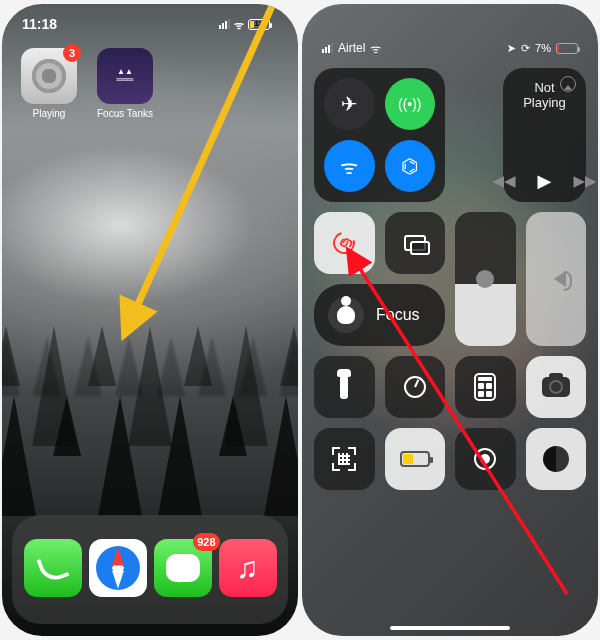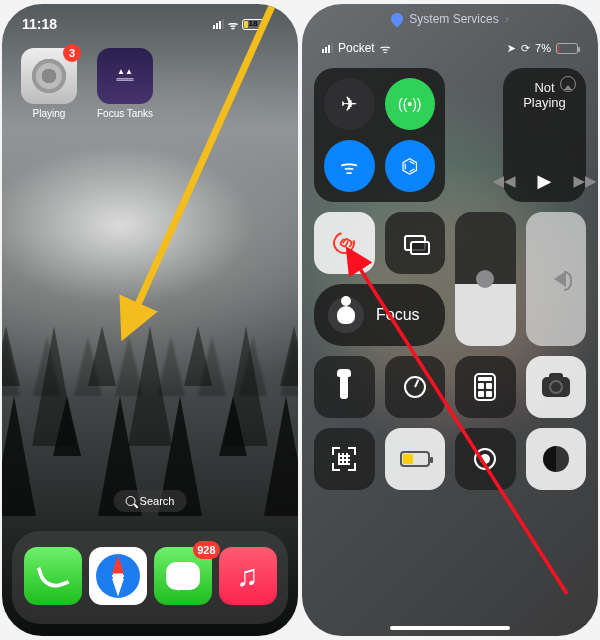--- a/index.html
+++ b/index.html
@@ -12,21 +12,21 @@
       radial-gradient(ellipse 180% 50% at 40% 35%, rgba(230,230,230,0.9) 0%, rgba(150,150,150,0.6) 25%, rgba(80,80,80,0) 55%),
       linear-gradient(180deg,#54595c 0%, #8e9497 20%,  #55595a 50%, #0c0e0d 100%);
   }
   .trees { position:absolute; left:0; right:0; bottom:120px; height:240px; pointer-events:none; }
   .tree-row { position:absolute; left:-10px; right:-10px; display:flex; justify-content:space-between; }
   .tree-row.far { bottom:120px; opacity:.25; filter:blur(1px); }
   .tree-row.mid { bottom:70px; opacity:.45; }
   .tree-row.near { bottom:0; opacity:.8; }
   .tree { width:0; height:0; border-left:14px solid transparent; border-right:14px solid transparent; border-bottom:60px solid #070908; }
   .tree.big { border-left-width:22px; border-right-width:22px; border-bottom-width:120px; }
-  .status { position:absolute; top:8px; left:0; right:14px; height:24px; display:flex; justify-content:space-between; align-items:center; padding:0 20px; font-size:14px; font-weight:600; }
+  .status { position:absolute; top:8px; left:0; right:8px; height:24px; display:flex; justify-content:space-between; align-items:center; padding:0 20px; font-size:14px; font-weight:600; }
   .status .right { display:flex; align-items:center; gap:4px; font-size:11px; }
   .bars { display:inline-flex; align-items:flex-end; gap:1px; }
   .bars i { width:2px; background:#fff; display:block; }
   .bars i:nth-child(1){height:4px} .bars i:nth-child(2){height:6px} .bars i:nth-child(3){height:8px} .bars i:nth-child(4){height:10px;background:#777}
   .bat { position:relative; width:22px; height:11px; border:1px solid #fff; border-radius:3px; }
   .bat::after{content:"";position:absolute;right:-3px;top:3px;width:2px;height:5px;background:#fff;border-radius:1px;}
   .bat .fill{position:absolute;left:1px;top:1px;bottom:1px;width:18%;background:#ffcf33;border-radius:1px;}
   .bat .num{position:absolute;left:0;right:0;top:-1px;font-size:8px;text-align:center;color:#000;font-weight:700;}
   .apps { position:absolute; top:44px; left:18px; right:18px; display:flex; gap:18px; }
   .app { width:58px; text-align:center; font-size:10px; }
@@ -36,21 +36,21 @@
   .gear{width:34px;height:34px;border-radius:50%;background:radial-gradient(circle,#888 0 30%,#bbb 31% 60%,#888 61% 100%);box-shadow:0 0 0 4px #999 inset;}
   .pockettanks-ico{background:linear-gradient(180deg,#2b2050,#47326e);}
   .pt-inner{font-size:8px;color:#fff;text-align:center;line-height:1;}
   .stateio-ico{background:#fff;}
   .si-inner{width:100%;height:100%;border-radius:13px;background:linear-gradient(135deg,#e23 0 48%,#fff 48% 52%,#2a6fff 52% 100%);position:relative;}
   .si-inner::before{content:"";position:absolute;left:8px;top:8px;width:8px;height:8px;border-radius:50%;background:#fff;}
   .si-inner::after{content:"";position:absolute;right:8px;bottom:8px;width:8px;height:8px;border-radius:50%;background:#fff;}
   .search-pill { position:absolute; left:50%; bottom:124px; transform:translateX(-50%); background:rgba(60,60,60,.55); padding:5px 12px; border-radius:14px; font-size:11px; display:flex; align-items:center; gap:4px; }
   .mag { width:10px;height:10px;border:1.5px solid #fff;border-radius:50%;position:relative;}
   .mag::after{content:"";position:absolute;width:5px;height:1.5px;background:#fff;right:-4px;bottom:-1px;transform:rotate(45deg);}
-  .dock { position:absolute; left:10px; right:10px; bottom:12px; height:93px; background:rgba(80,80,80,.45); backdrop-filter:blur(6px); border-radius:28px; display:flex; justify-content:space-around; align-items:center; padding:16px 8px; }
+  .dock { position:absolute; left:10px; right:10px; bottom:12px; height:109px; background:rgba(80,80,80,.45); backdrop-filter:blur(6px); border-radius:28px; display:flex; justify-content:space-around; align-items:center; padding:16px 8px; }
   .dock .ico{width:58px;height:58px;}
   .phone-ico{background:linear-gradient(180deg,#6ef06a,#1ebd1e);}
   .phone-glyph{width:26px;height:26px;border:4px solid #fff;border-radius:0 0 0 18px;border-top:none;border-right:none;transform:rotate(-20deg);}
   .safari-ico{background:#fff;}
   .safari-glyph{width:44px;height:44px;border-radius:50%;background:radial-gradient(circle,#fff 0 18%,#1e7cf1 18% 100%);position:relative;}
   .safari-glyph::before{content:"";position:absolute;left:50%;top:50%;width:0;height:0;border:6px solid transparent;border-bottom:18px solid #ff3b30;transform:translate(-50%,-110%) ;}
   .safari-glyph::after{content:"";position:absolute;left:50%;top:50%;width:0;height:0;border:6px solid transparent;border-top:18px solid #fff;transform:translate(-50%,10%);}
   .msg-ico{background:linear-gradient(180deg,#6ef06a,#1ebd1e);}
   .msg-glyph{width:34px;height:28px;background:#fff;border-radius:10px;position:relative;}
   .msg-glyph::after{content:"";position:absolute;left:8px;bottom:-6px;width:0;height:0;border:5px solid transparent;border-top:8px solid #fff;}
@@ -189,24 +189,20 @@
         <div>Playing</div>
       </div>
       <div class="app">
         <div class="ico pockettanks-ico">
             <div class="pt-inner">▲▲<br>═══</div>
           </div>
         <div>Focus Tanks</div>
       </div>
     </div>
 
-    <div class="search-pill">
-      <span class="mag"></span>
-      <span>Search</span>
-    </div>
 
     <div class="dock">
       <div class="ico phone-ico">
           <div class="phone-glyph"></div>
         </div>
       <div class="ico safari-ico">
           <div class="safari-glyph"></div>
         </div>
       <div class="ico msg-ico">
         <div class="msg-glyph"></div>
@@ -223,35 +219,30 @@
             <path d="M0,0 L6,3 L0,6 Z" fill="#f3bd1d"></path>
           </marker>
         </defs>
       <line x1="160" y1="4" x2="18" y2="320" stroke="#f3bd1d" stroke-width="7" marker-end="url(#ah1)"></line>
     </svg>
   </div>
 
   <div class="phone cc">
     <div class="cc-overlay"></div>
 
-    <div class="cc-top">
-      <span class="loc-ico"></span>
-      <span>System Services</span>
-      <span class="chev">›</span>
-    </div>
 
     <div class="cc-status">
       <span class="left">
         <span class="bars">
             <i></i>
             <i></i>
             <i></i>
             <i></i>
           </span>
-        <span>Pocket</span>
+        <span>Airtel</span>
         <span class="wifi-sm">ᯤ</span>
       </span>
       <span class="right">
         <span>➤</span>
         <span>⟳</span>
         <span>7%</span>
         <span class="bat2">
             <span class="fill"></span>
           </span>
       </span>

